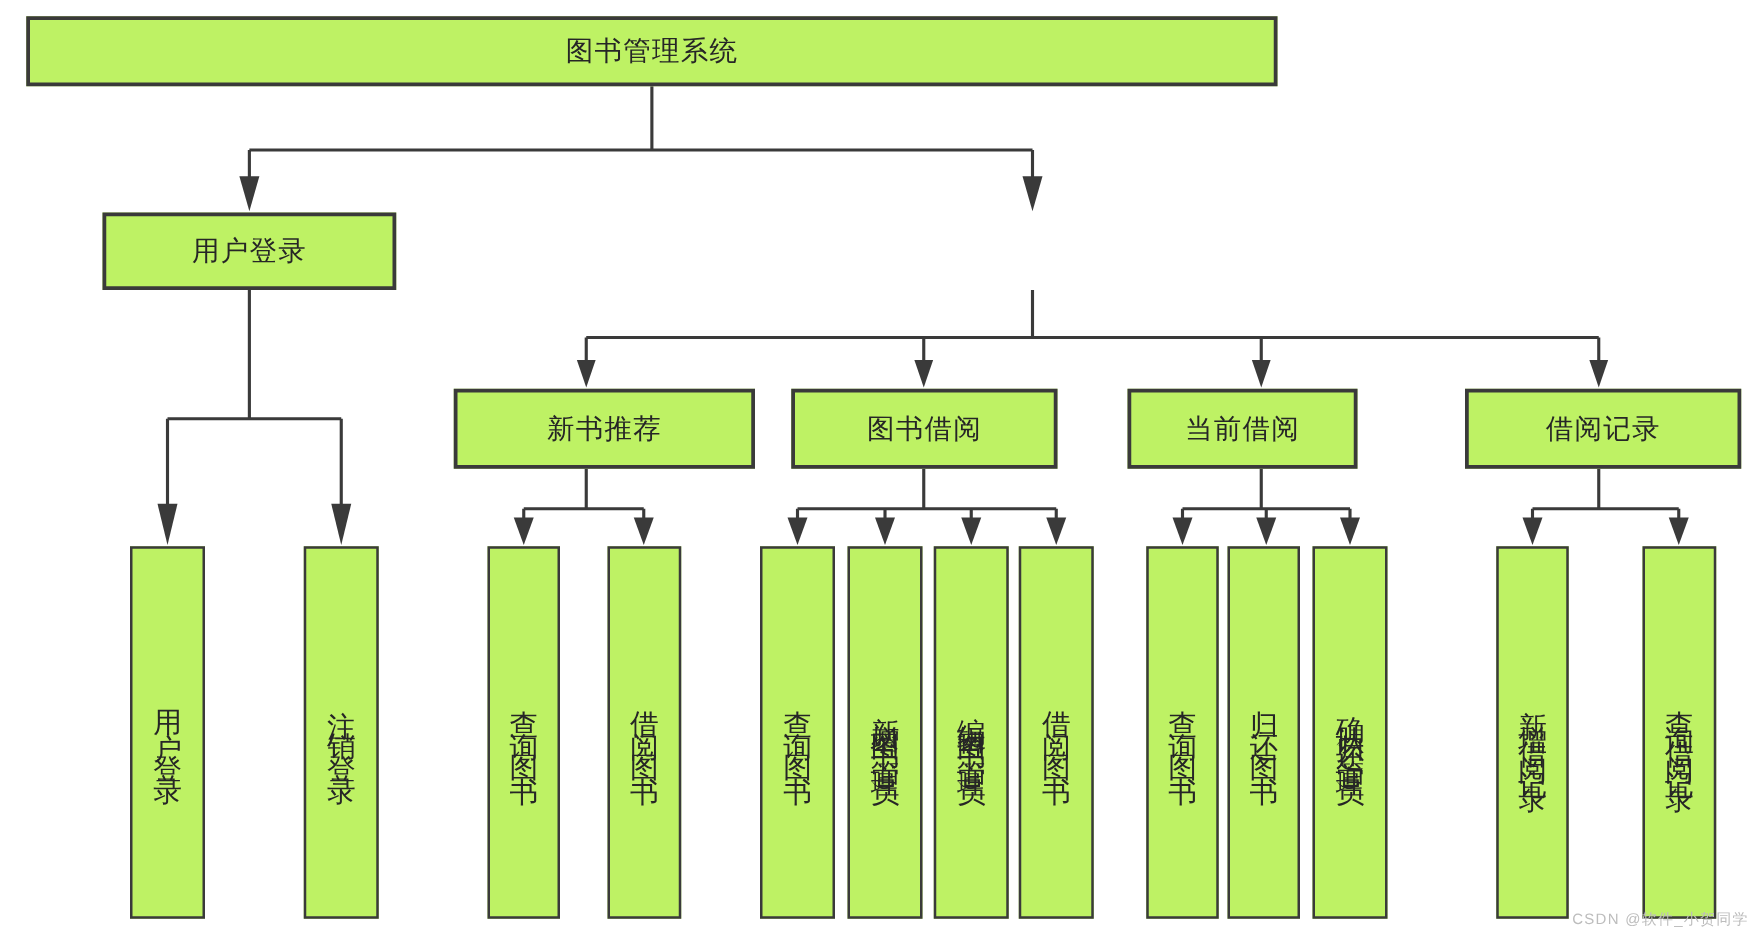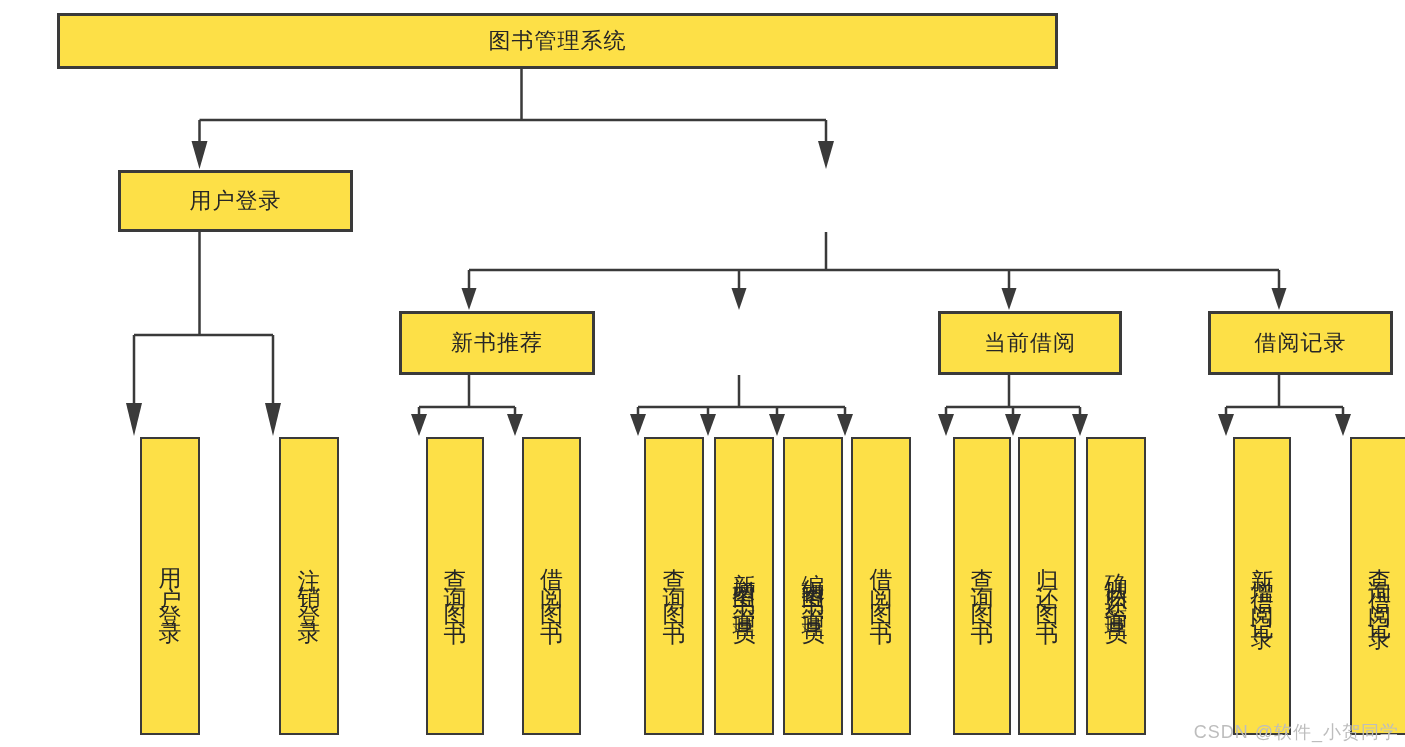--- a/index.html
+++ b/index.html
@@ -8,40 +8,39 @@
     width:1405px;height:747px;
     background:var(--bg,#fff);
     font-family:"Liberation Sans","DejaVu Sans",sans-serif;
     color:var(--text,#262626);
     overflow:hidden;
   }
   #connectors{position:absolute;left:0;top:0;width:1405px;height:747px;}
   .node{
     position:absolute;
     box-sizing:border-box;
-    background:#fde047;
+    background:#bef264;
     border:3px solid var(--line,#3a3a3a);
     display:flex;align-items:center;justify-content:center;
     font-size:22px;
     letter-spacing:1px;
     z-index:2;
-    margin-left:36px;
   }
   .leaf{border-width:2.5px;}
   .v-label{
     writing-mode:vertical-rl;
     text-orientation:mixed;
     font-size:23px;
     line-height:1;
     white-space:nowrap;
   }
   #watermark{
     position:absolute;
     right:6px;bottom:3px;
-    font-size:18px;
+    font-size:12px;
     color:var(--wm,#bdbdbd);
     letter-spacing:1px;
     z-index:5;
     pointer-events:none;
   }
 </style>
 </head>
 <body>
 
 <div id="stage" style="--line: #3a3a3a; --text: #262626; --bg: #ffffff; --wm: #bdbdbd;">
@@ -83,27 +82,30 @@
   </svg>
 
   <div class="node" style="left:21px;top:13px;width:1001px;height:56px;">
     <span>图书管理系统</span>
   </div>
 
   <div class="node" style="left:82px;top:170px;width:235px;height:62px;">
     <span>用户登录</span>
   </div>
 
-  <div class="node" style="left:363px;top:311px;width:196px;height:64px;">
+  <div class="node" style="left:363px;top:311px;width:241px;height:64px;">
     <span>新书推荐</span>
+  </div>
+  <div class="node" style="left:633px;top:311px;width:213px;height:64px;">
+    <span>图书借阅</span>
   </div>
   <div class="node" style="left:902px;top:311px;width:184px;height:64px;">
     <span>当前借阅</span>
   </div>
-  <div class="node" style="left:1172px;top:311px;width:185px;height:64px;">
+  <div class="node" style="left:1172px;top:311px;width:221px;height:64px;">
     <span>借阅记录</span>
   </div>
 
   <div class="node leaf" style="left:104px;top:437px;width:60px;height:298px;">
     <span class="v-label" style="letter-spacing: 18px;">用户登录</span>
   </div>
   <div class="node leaf" style="left:243px;top:437px;width:60px;height:298px;">
     <span class="v-label" style="letter-spacing: 18px;">注销登录</span>
   </div>
 

